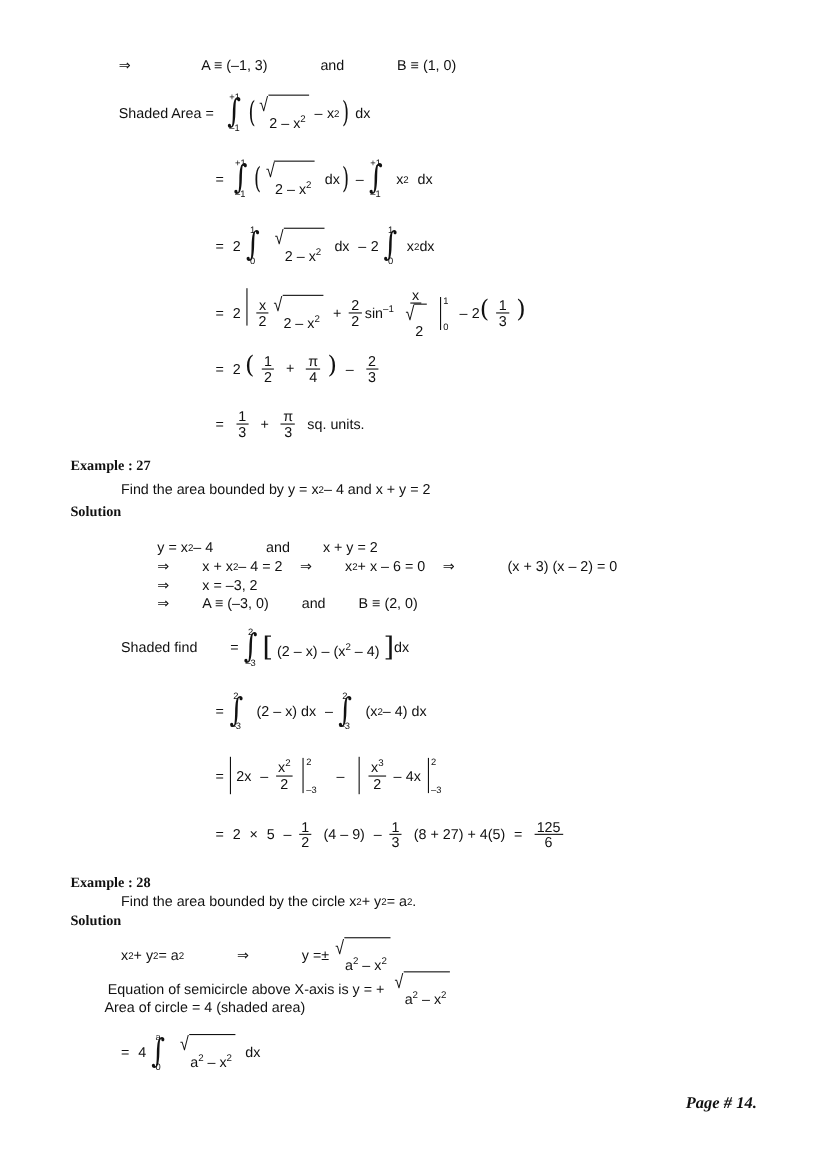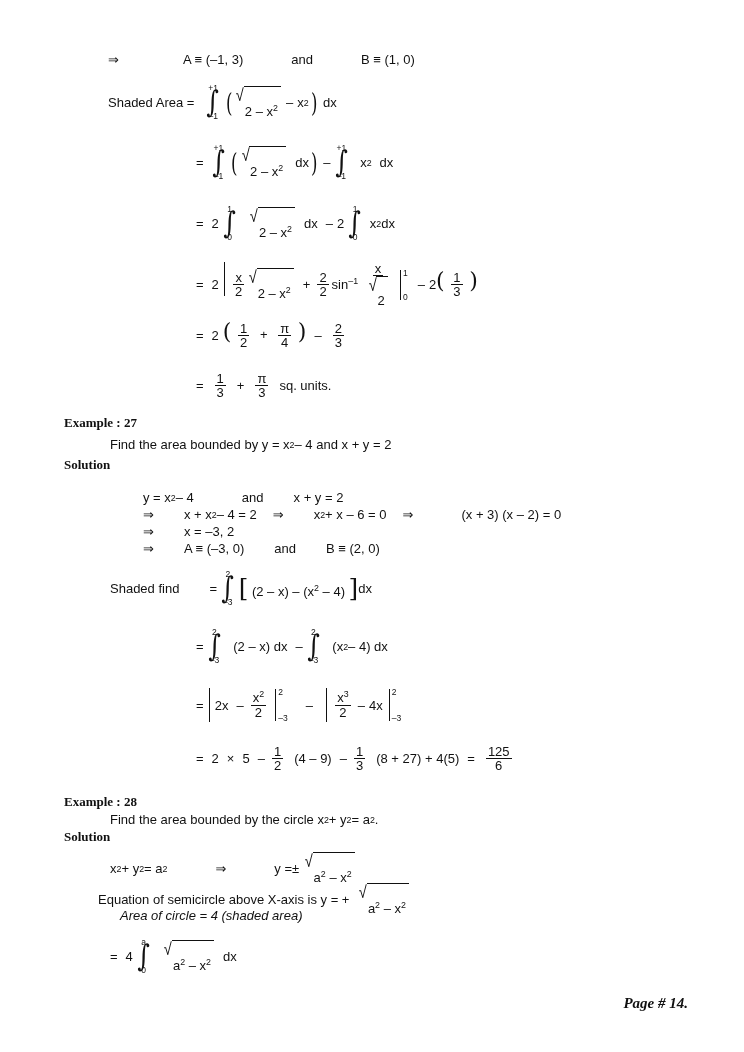--- a/index.html
+++ b/index.html
@@ -409,21 +409,21 @@
   <div class="row txt" style="left:98px;top:883px;">
     <span class="mline">
       Equation of semicircle above X-axis is y = +<span class="sp4"></span>
       <span class="sqrt">
         <span class="sign">√</span>
         <span class="body">a<sup>2</sup> – x<sup>2</sup></span>
       </span>
     </span>
   </div>
 
-  <div class="row txt" style="left:120px;top:908px;font-style:italic;">Area of circle = 4 (shaded area)</div>
+  <div class="row txt" style="left:95px;top:908px;">Area of circle = 4 (shaded area)</div>
 
   <div class="row mth" style="left:110px;top:938px;">
     <span class="mline">
       <span>=</span><span class="sp4"></span><span>4</span>
       <span class="intg">
         <span class="lim top">a</span>
         <span class="sym">∫</span>
         <span class="lim bot">0</span>
       </span>
       <span class="sp4"></span>

